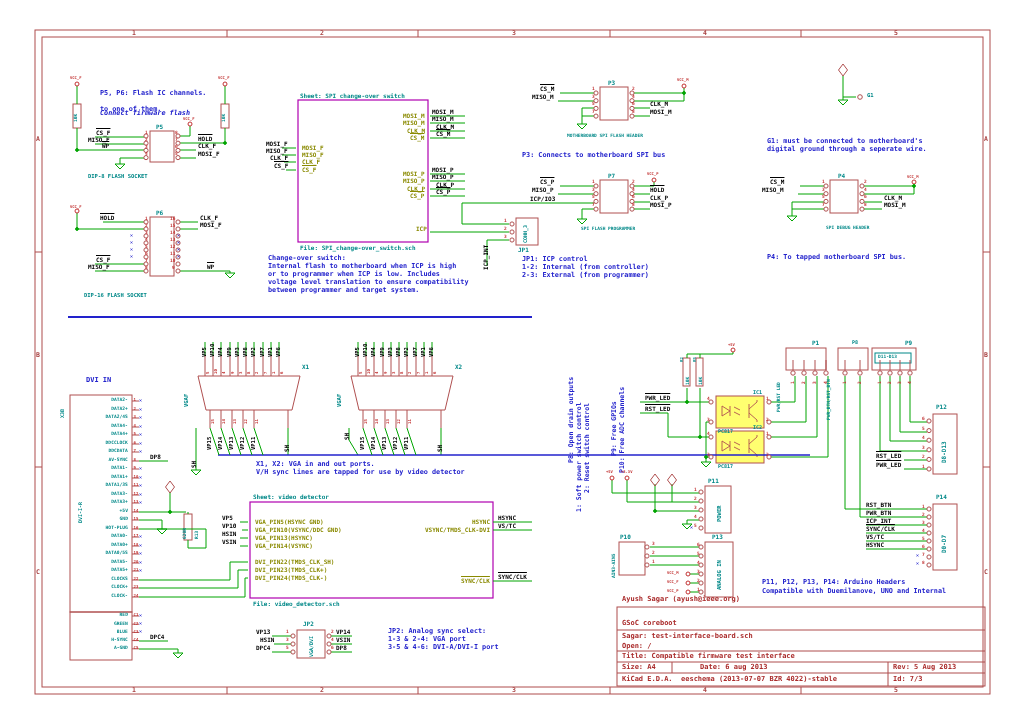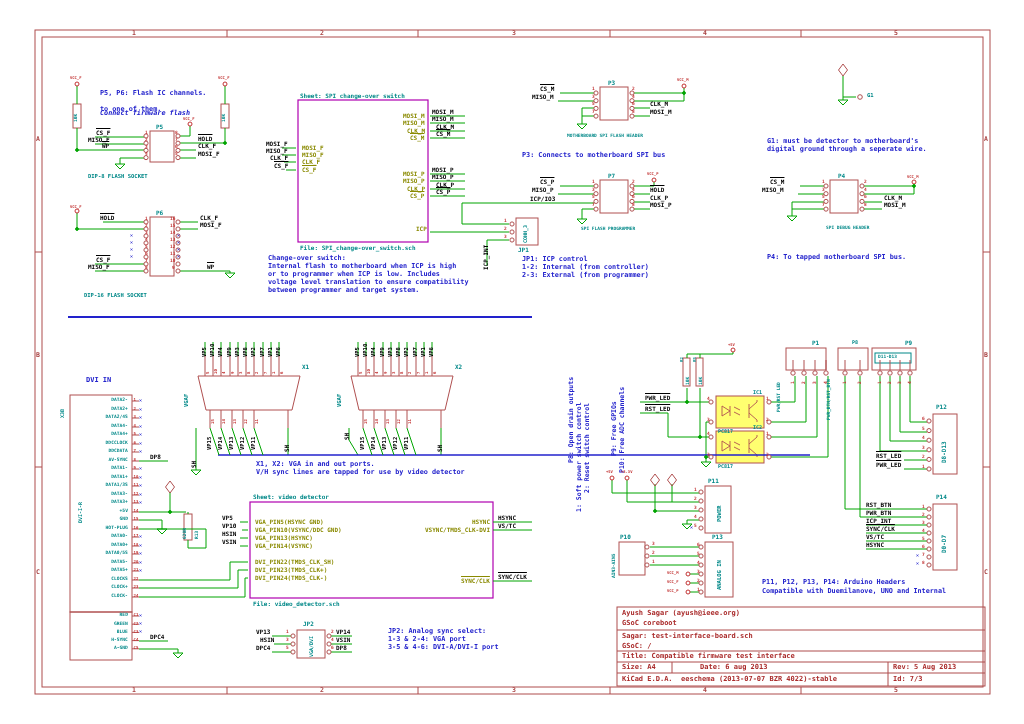--- a/index.html
+++ b/index.html
@@ -402,21 +402,21 @@
       <span class="lbl ref" style="left: 581px; top: 227px; font-size: 4.5px;">SPI FLASH PROGRAMMER</span>
       <span class="lbl ref" style="left: 518px; top: 247px; font-size: 6px;">JP1</span>
       <span class="lbl ref rot" style="left: 523px; top: 243px; font-size: 5px;">CONN_3</span>
       <span class="lbl pin" style="left: 504px; top: 219px;">1</span>
       <span class="lbl pin" style="left: 504px; top: 227px;">2</span>
       <span class="lbl pin" style="left: 504px; top: 235px;">3</span>
       <span class="lbl note" style="left: 522px; top: 256px;">JP1: ICP control</span>
       <span class="lbl note" style="left: 522px; top: 264px;">1-2: Internal (from controller)</span>
       <span class="lbl note" style="left: 522px; top: 272px;">2-3: External (from programmer)</span>
       <span class="lbl ref" style="left: 867px; top: 93px; font-size: 5.5px;">G1</span>
-      <span class="lbl note" style="left: 767px; top: 138px;">G1: must be detector to motherboard's</span>
+      <span class="lbl note" style="left: 767px; top: 138px;">G1: must be connected to motherboard's</span>
       <span class="lbl note" style="left: 767px; top: 146px;">digital ground through a seperate wire.</span>
       <span class="lbl pwr" style="left: 907px; top: 175px;">VCC_M</span>
       <span class="lbl ref" style="left: 838px; top: 173px; font-size: 6px;">P4</span>
       <span class="lbl net ol" style="left: 770px; top: 179px;">CS_M</span>
       <span class="lbl net" style="left: 762px; top: 187px;">MISO_M</span>
       <span class="lbl net" style="left: 884px; top: 195px;">CLK_M</span>
       <span class="lbl net" style="left: 884px; top: 202px;">MOSI_M</span>
       <span class="lbl pin" style="left: 822px; top: 180px;">1</span>
       <span class="lbl pin" style="left: 822px; top: 188px;">3</span>
       <span class="lbl pin" style="left: 822px; top: 195px;">5</span>
@@ -725,23 +725,23 @@
       <span class="lbl ncx" style="left: 139px; top: 621.2px;">✕</span>
       <span class="lbl ref" style="left: 116.8px; top: 629.8px; font-size: 4.6px;">BLUE</span>
       <span class="lbl pin" style="left: 133.5px; top: 629.8px; font-size: 4px;">C3</span>
       <span class="lbl ncx" style="left: 139px; top: 629.4px;">✕</span>
       <span class="lbl ref" style="left: 111.2px; top: 638px; font-size: 4.6px;">H-SYNC</span>
       <span class="lbl pin" style="left: 133.5px; top: 638px; font-size: 4px;">C4</span>
       <span class="lbl ref" style="left: 114px; top: 646.2px; font-size: 4.6px;">A-GND</span>
       <span class="lbl pin" style="left: 133.5px; top: 646.2px; font-size: 4px;">C5</span>
     </div>
 
-  <div class="tbt" style="left:622px;top:610px">Ayush Sagar (ayush@ieee.org)</div>
+  <div class="tbt" style="left:622px;top:596px">Ayush Sagar (ayush@ieee.org)</div>
   <div class="tbt" style="left:622px;top:620px">GSoC coreboot</div>
   <div class="tbt" style="left:622px;top:633px">Sagar: test-interface-board.sch</div>
-  <div class="tbt" style="left:622px;top:643px">GSoC: /</div>
+  <div class="tbt" style="left:622px;top:643px">Open: /</div>
   <div class="tbt" style="left:622px;top:653px">Title: Compatible firmware test interface</div>
   <div class="tbt" style="left:622px;top:664px">Size: A4</div>
   <div class="tbt" style="left:700px;top:664px">Date: 6 aug 2013</div>
   <div class="tbt" style="left:893px;top:664px">Rev: 5 Aug 2013</div>
   <div class="tbt" style="left:622px;top:676px">KiCad E.D.A.  eeschema (2013-07-07 BZR 4022)-stable</div>
   <div class="tbt" style="left:893px;top:676px">Id: 7/3</div>
 </div>
 
 </body></html>

